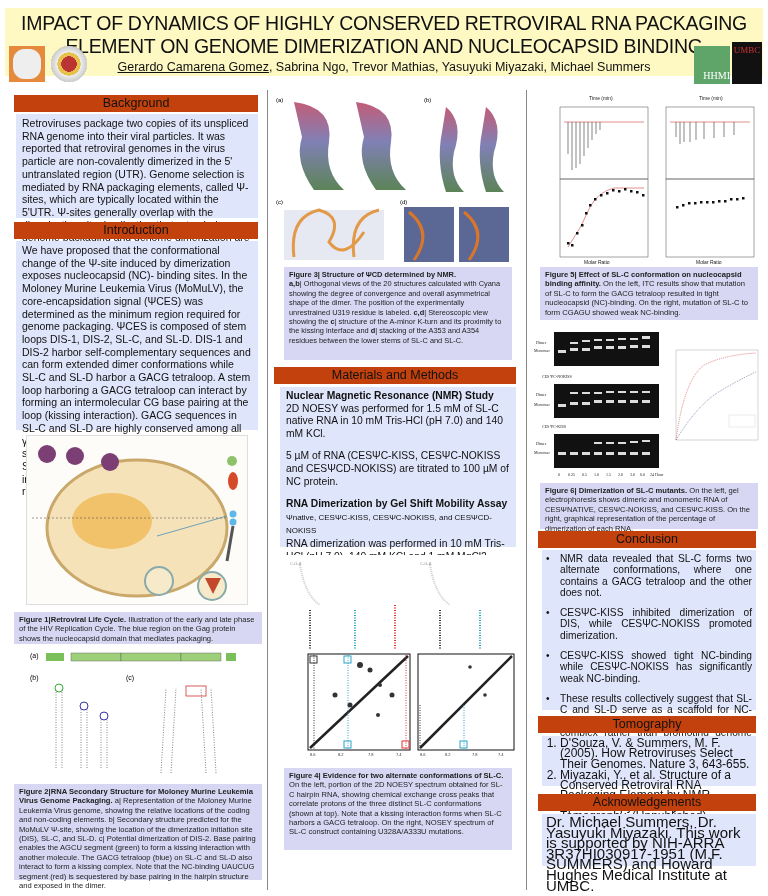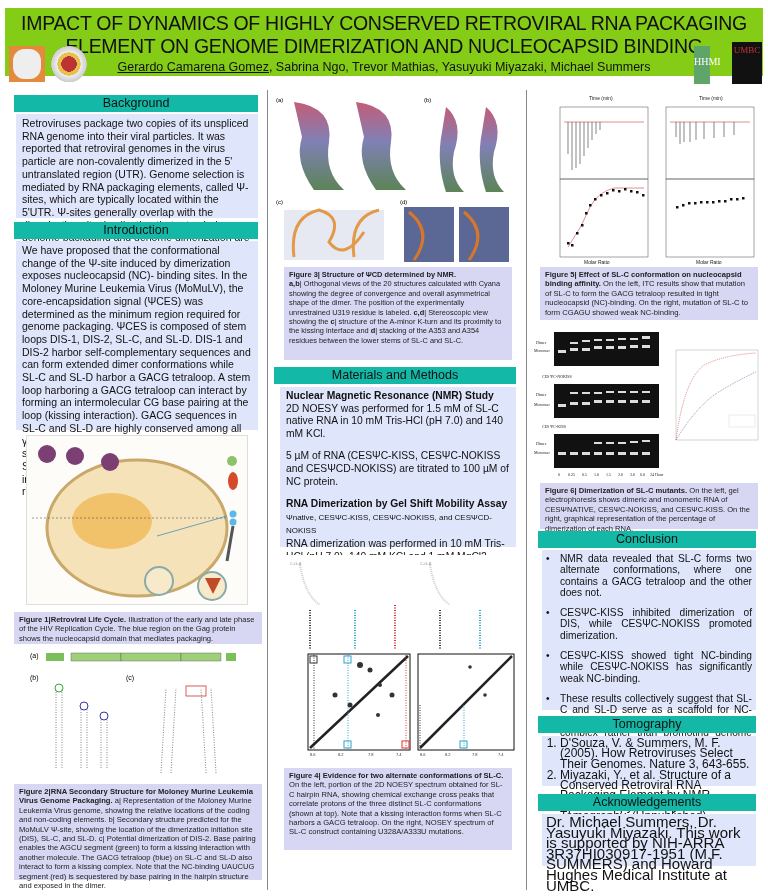--- a/index.html
+++ b/index.html
@@ -1,28 +1,28 @@
 <!DOCTYPE html>
 <html><head>
 <meta charset="utf-8">
 <style>
   *{box-sizing:border-box;margin:0;padding:0}
   body{width:768px;height:896px;background:#fff;font-family:"Liberation Sans",sans-serif;color:#111;position:relative;overflow:hidden}
-  .header{position:absolute;left:5px;top:8px;width:758px;height:68px;background:#84cc16}
+  .header{position:absolute;left:5px;top:8px;width:758px;height:68px;background:#fef9c3}
   .title{position:absolute;left:0;top:4px;width:758px;text-align:center;font-size:19.5px;line-height:23px;color:#111;letter-spacing:-0.3px}
   .authors{position:absolute;left:0;top:52px;width:758px;text-align:center;font-size:12.5px;color:#111}
   .authors u{}
   .logo{position:absolute}
   .umd1{left:4px;top:38px;width:36px;height:36px;background:#e58a3c;display:flex;align-items:center;justify-content:center}
   .umd1 span{width:28px;height:30px;background:#eee;border-radius:40%}
   .umd2{left:46px;top:38px;width:36px;height:36px;border-radius:50%;background:radial-gradient(circle,#b33 30%,#e6c14b 31%,#e6c14b 45%,#eee 46%,#ccc 70%,#888 71%)}
-  .hhmi{left:689px;top:38px;width:16px;height:38px;background:#5fa56a;color:#fff;font-size:10px;text-align:center;padding-top:10px;font-family:"Liberation Serif",serif}
+  .hhmi{left:689px;top:38px;width:36px;height:38px;background:#5fa56a;color:#fff;font-size:10px;text-align:right;padding-top:24px;font-family:"Liberation Serif",serif}
   .umbc{left:727px;top:34px;width:30px;height:42px;background:#111;color:#c33;font-size:9px;text-align:center;padding-top:3px;font-family:"Liberation Serif",serif}
   .col-div{position:absolute;width:1px;background:#888}
-  .sec-head{position:absolute;background:#14b8a6;text-align:center;font-size:12.5px;color:#111;line-height:17px}
+  .sec-head{position:absolute;background:#c2410c;text-align:center;font-size:12.5px;color:#111;line-height:17px}
   .box{position:absolute;background:#dfe5fa;font-size:10.5px;line-height:12.7px;color:#111;padding:3px 6px}
   .cap{position:absolute;background:#d7d7f4;font-size:7.6px;line-height:9.4px;color:#222;padding:3px 5px}
   .cap b{font-weight:bold}
   .fig{position:absolute;overflow:hidden}
   .ref-list{padding-left:14px}
   .ref-list li{margin-bottom:1px}
   .concl ul{list-style:none}
   .concl li{position:relative;padding-left:14px;margin-bottom:9px;text-align:justify}
   .concl li:before{content:"•";position:absolute;left:0}
   .mm-h{font-weight:bold;display:block}

